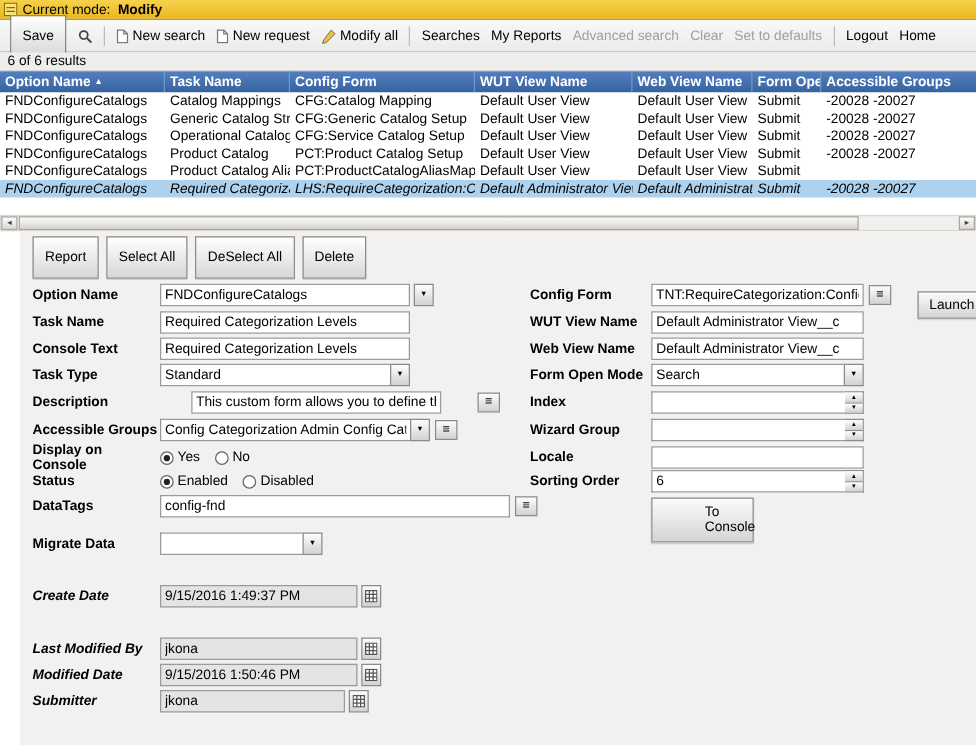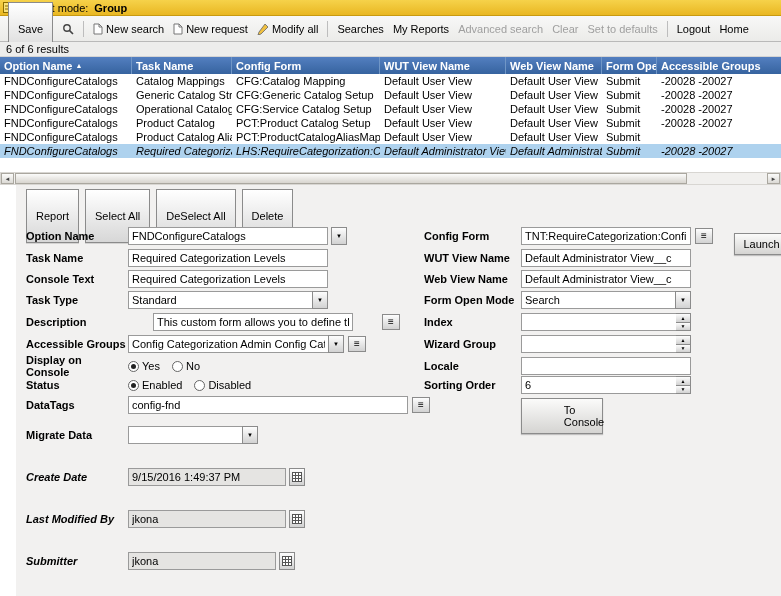--- a/index.html
+++ b/index.html
@@ -11,21 +11,21 @@
     background: linear-gradient(180deg,#f6d24a,#e9b722); border-bottom:1px solid #c89a10;
     display:flex; align-items:center; gap:4px; padding-left:3px; }
   .mode-bar .mode { font-weight:bold; margin-left:2px; }
 
   
   .toolbar { position:absolute; left:0; top:16px; width:781px; height:26px;
     background: linear-gradient(#f8f8f7,#ebebe9); border-bottom:1px solid #b9b9b9;
     display:flex; align-items:center; gap:9px; padding:0 8px; }
   .btn { display:inline-flex; align-items:center; justify-content:center;
     border:1px solid #8b8b8b; background:linear-gradient(#ffffff,#d7d7d7);
-    padding:20px 9px; font-size:11px; cursor:pointer; box-shadow:0 1px 0 rgba(0,0,0,0.12); white-space:nowrap; }
+    padding:10px 9px; font-size:11px; cursor:pointer; box-shadow:0 1px 0 rgba(0,0,0,0.12); white-space:nowrap; }
   .tb-item { display:inline-flex; align-items:center; gap:3px; cursor:pointer; white-space:nowrap; }
   .tb-item.disabled { color:#9f9f9f; cursor:default; }
   .sep { width:1px; height:16px; background:#bdbdbd; }
 
   
   .results-bar { position:absolute; left:0; top:42px; width:781px; height:15px;
     background:#ededec; border-bottom:1px solid #d4d4d4; display:flex; align-items:center; padding-left:6px; }
 
   
   .grid-header { position:absolute; left:0; top:57px; width:781px; height:17px; display:flex;
@@ -89,21 +89,21 @@
 
   <div class="mode-bar">
     <span style="display:inline-flex">
       <svg width="11" height="11" viewBox="0 0 11 11">
           <rect x="0.5" y="0.5" width="10" height="10" fill="#f9e27a" stroke="#8a6d00"></rect>
           <line x1="2" y1="4" x2="9" y2="4" stroke="#8a6d00"></line>
           <line x1="2" y1="7" x2="9" y2="7" stroke="#8a6d00"></line>
         </svg>
     </span>
     <span>Current mode:</span>
-    <span class="mode">Group</span>
+    <span class="mode">Modify</span>
   </div>
 
   <div class="toolbar">
     <span class="btn">Save</span>
     <span class="tb-item">
       <span style="display:inline-flex">
         <svg width="12" height="12" viewBox="0 0 12 12">
             <circle cx="5" cy="5" r="3.2" fill="none" stroke="#444" stroke-width="1.4"></circle>
             <line x1="7.6" y1="7.6" x2="11" y2="11" stroke="#444" stroke-width="1.6"></line>
           </svg>
@@ -326,20 +326,33 @@
         <svg width="10" height="10" viewBox="0 0 10 10">
             <rect x="0.5" y="0.5" width="9" height="9" fill="#fff" stroke="#555"></rect>
             <line x1="0.5" y1="3.5" x2="9.5" y2="3.5" stroke="#555"></line>
             <line x1="3.5" y1="0.5" x2="3.5" y2="9.5" stroke="#555"></line>
             <line x1="6.5" y1="0.5" x2="6.5" y2="9.5" stroke="#555"></line>
             <line x1="0.5" y1="6.5" x2="9.5" y2="6.5" stroke="#555"></line>
           </svg>
       </span>
     </div>
 
+    <div class="frow" style="left:10px; top:346px;">
+      <span class="fl italic">Modified Date</span>
+      <input class="inp ro" style="width: 158px;" value="9/15/2016 1:50:46 PM">
+      <span class="gridbtn">
+        <svg width="10" height="10" viewBox="0 0 10 10">
+            <rect x="0.5" y="0.5" width="9" height="9" fill="#fff" stroke="#555"></rect>
+            <line x1="0.5" y1="3.5" x2="9.5" y2="3.5" stroke="#555"></line>
+            <line x1="3.5" y1="0.5" x2="3.5" y2="9.5" stroke="#555"></line>
+            <line x1="6.5" y1="0.5" x2="6.5" y2="9.5" stroke="#555"></line>
+            <line x1="0.5" y1="6.5" x2="9.5" y2="6.5" stroke="#555"></line>
+          </svg>
+      </span>
+    </div>
 
     <div class="frow" style="left:10px; top:367px;">
       <span class="fl italic">Submitter</span>
       <input class="inp ro" style="width: 148px;" value="jkona">
       <span class="gridbtn">
         <svg width="10" height="10" viewBox="0 0 10 10">
             <rect x="0.5" y="0.5" width="9" height="9" fill="#fff" stroke="#555"></rect>
             <line x1="0.5" y1="3.5" x2="9.5" y2="3.5" stroke="#555"></line>
             <line x1="3.5" y1="0.5" x2="3.5" y2="9.5" stroke="#555"></line>
             <line x1="6.5" y1="0.5" x2="6.5" y2="9.5" stroke="#555"></line>

